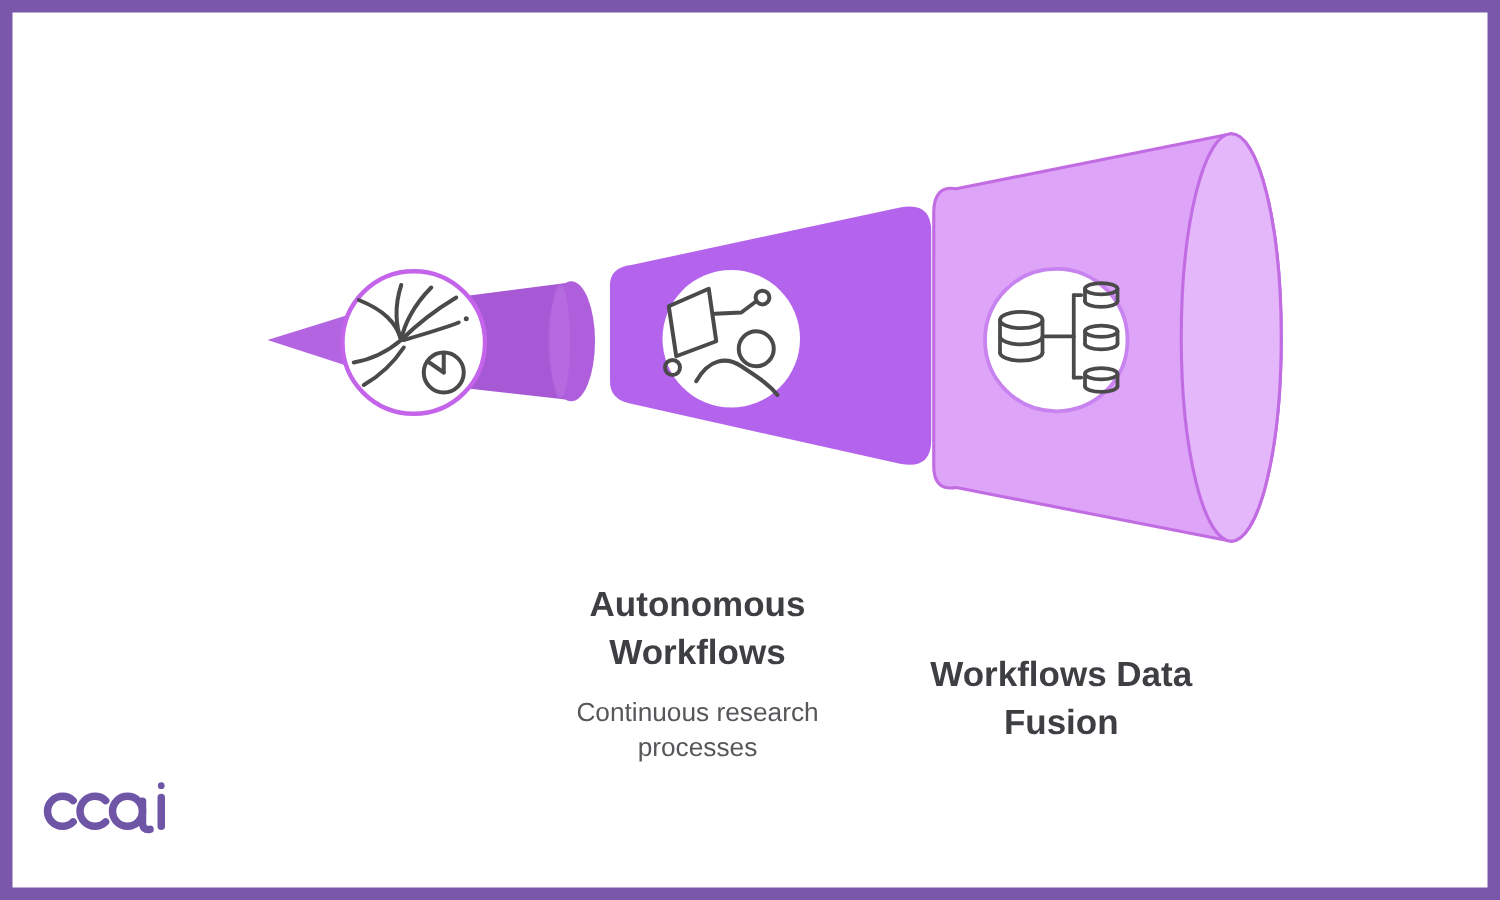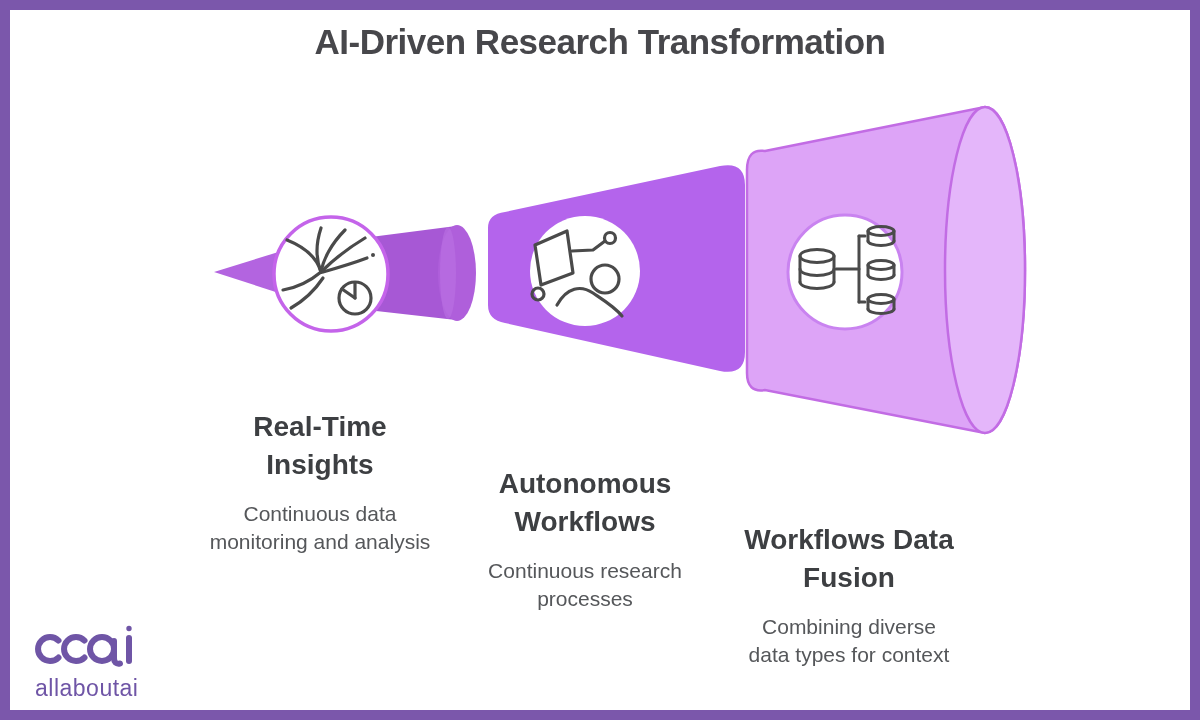--- a/index.html
+++ b/index.html
@@ -30,41 +30,40 @@
     line-height:1.35;
     margin:0;
   }
   .stage-desc{
     font-size:21px;
     color:#55575A;
     line-height:1.35;
     margin:16px 0 0 0;
   }
   .stage-1{left:195px;top:398px;width:230px;}
-  .stage-2{left:450px;top:455px;width:250px;}
+  .stage-2{left:423px;top:455px;width:250px;}
   .stage-3{left:733px;top:511px;width:212px;}
   .logo{
     position:absolute;left:23px;top:615px;width:140px;
   }
   .logo-text{
     margin-top:2px;
     font-size:23px;
     font-weight:500;
     letter-spacing:0.5px;
     color:#6F55A6;
     text-align:left;
     padding-left:2px;
   }
 </style>
 </head>
 <body>
 
 <div class="canvas">
 
-  <div class="page-title">AI-Driven Research Transformation</div>
 
   <svg class="funnel-svg" viewBox="0 0 1200 720">
 
     <g>
       <polygon points="214,272 288,249 288,296" fill="#B364E0"></polygon>
       <polygon points="332,242 456,226 456,320 332,306" fill="#A758D5"></polygon>
       <ellipse cx="457" cy="273" rx="19" ry="48" fill="#AF5FDB"></ellipse>
       <ellipse cx="448" cy="273" rx="8" ry="46" fill="#BC72E4" opacity="0.55"></ellipse>
     </g>
 
@@ -124,40 +123,34 @@
         <path d="M 49 -7 L 49 3"></path>
       <path d="M 23 3 A 13 4.5 0 0 0 49 3"></path>
 
       <ellipse cx="36" cy="27" rx="13" ry="4.5"></ellipse>
       <path d="M 23 27 L 23 37"></path>
         <path d="M 49 27 L 49 37"></path>
       <path d="M 23 37 A 13 4.5 0 0 0 49 37"></path>
     </g>
   </svg>
 
-  <div class="stage-text stage-1">
-    <p class="stage-heading">Real-Time Insights</p>
-    <p class="stage-desc">Continuous data monitoring and analysis</p>
-  </div>
 
   <div class="stage-text stage-2">
     <p class="stage-heading">Autonomous Workflows</p>
     <p class="stage-desc">Continuous research processes</p>
   </div>
 
   <div class="stage-text stage-3">
     <p class="stage-heading">Workflows Data Fusion</p>
-    <p class="stage-desc">Combining diverse data types for context</p>
   </div>
 
   <div class="logo">
     <svg width="110" height="44" viewBox="0 0 110 44" fill="none" stroke="#6F55A6" stroke-width="6" stroke-linecap="round">
       <path d="M 25.5 15.5 A 12 12 0 1 0 25.5 32.5"></path>
       <path d="M 51.5 15.5 A 12 12 0 1 0 51.5 32.5"></path>
       <circle cx="69" cy="24" r="12"></circle>
       <path d="M 81 16 L 81 33 Q 81 39.5 87 38.5"></path>
       <path d="M 96 13 L 96 36"></path>
       <circle cx="96" cy="3.5" r="1.2" fill="#6F55A6" stroke-width="3"></circle>
     </svg>
-    <div class="logo-text">allaboutai</div>
   </div>
 
 </div>
 
 </body></html>

